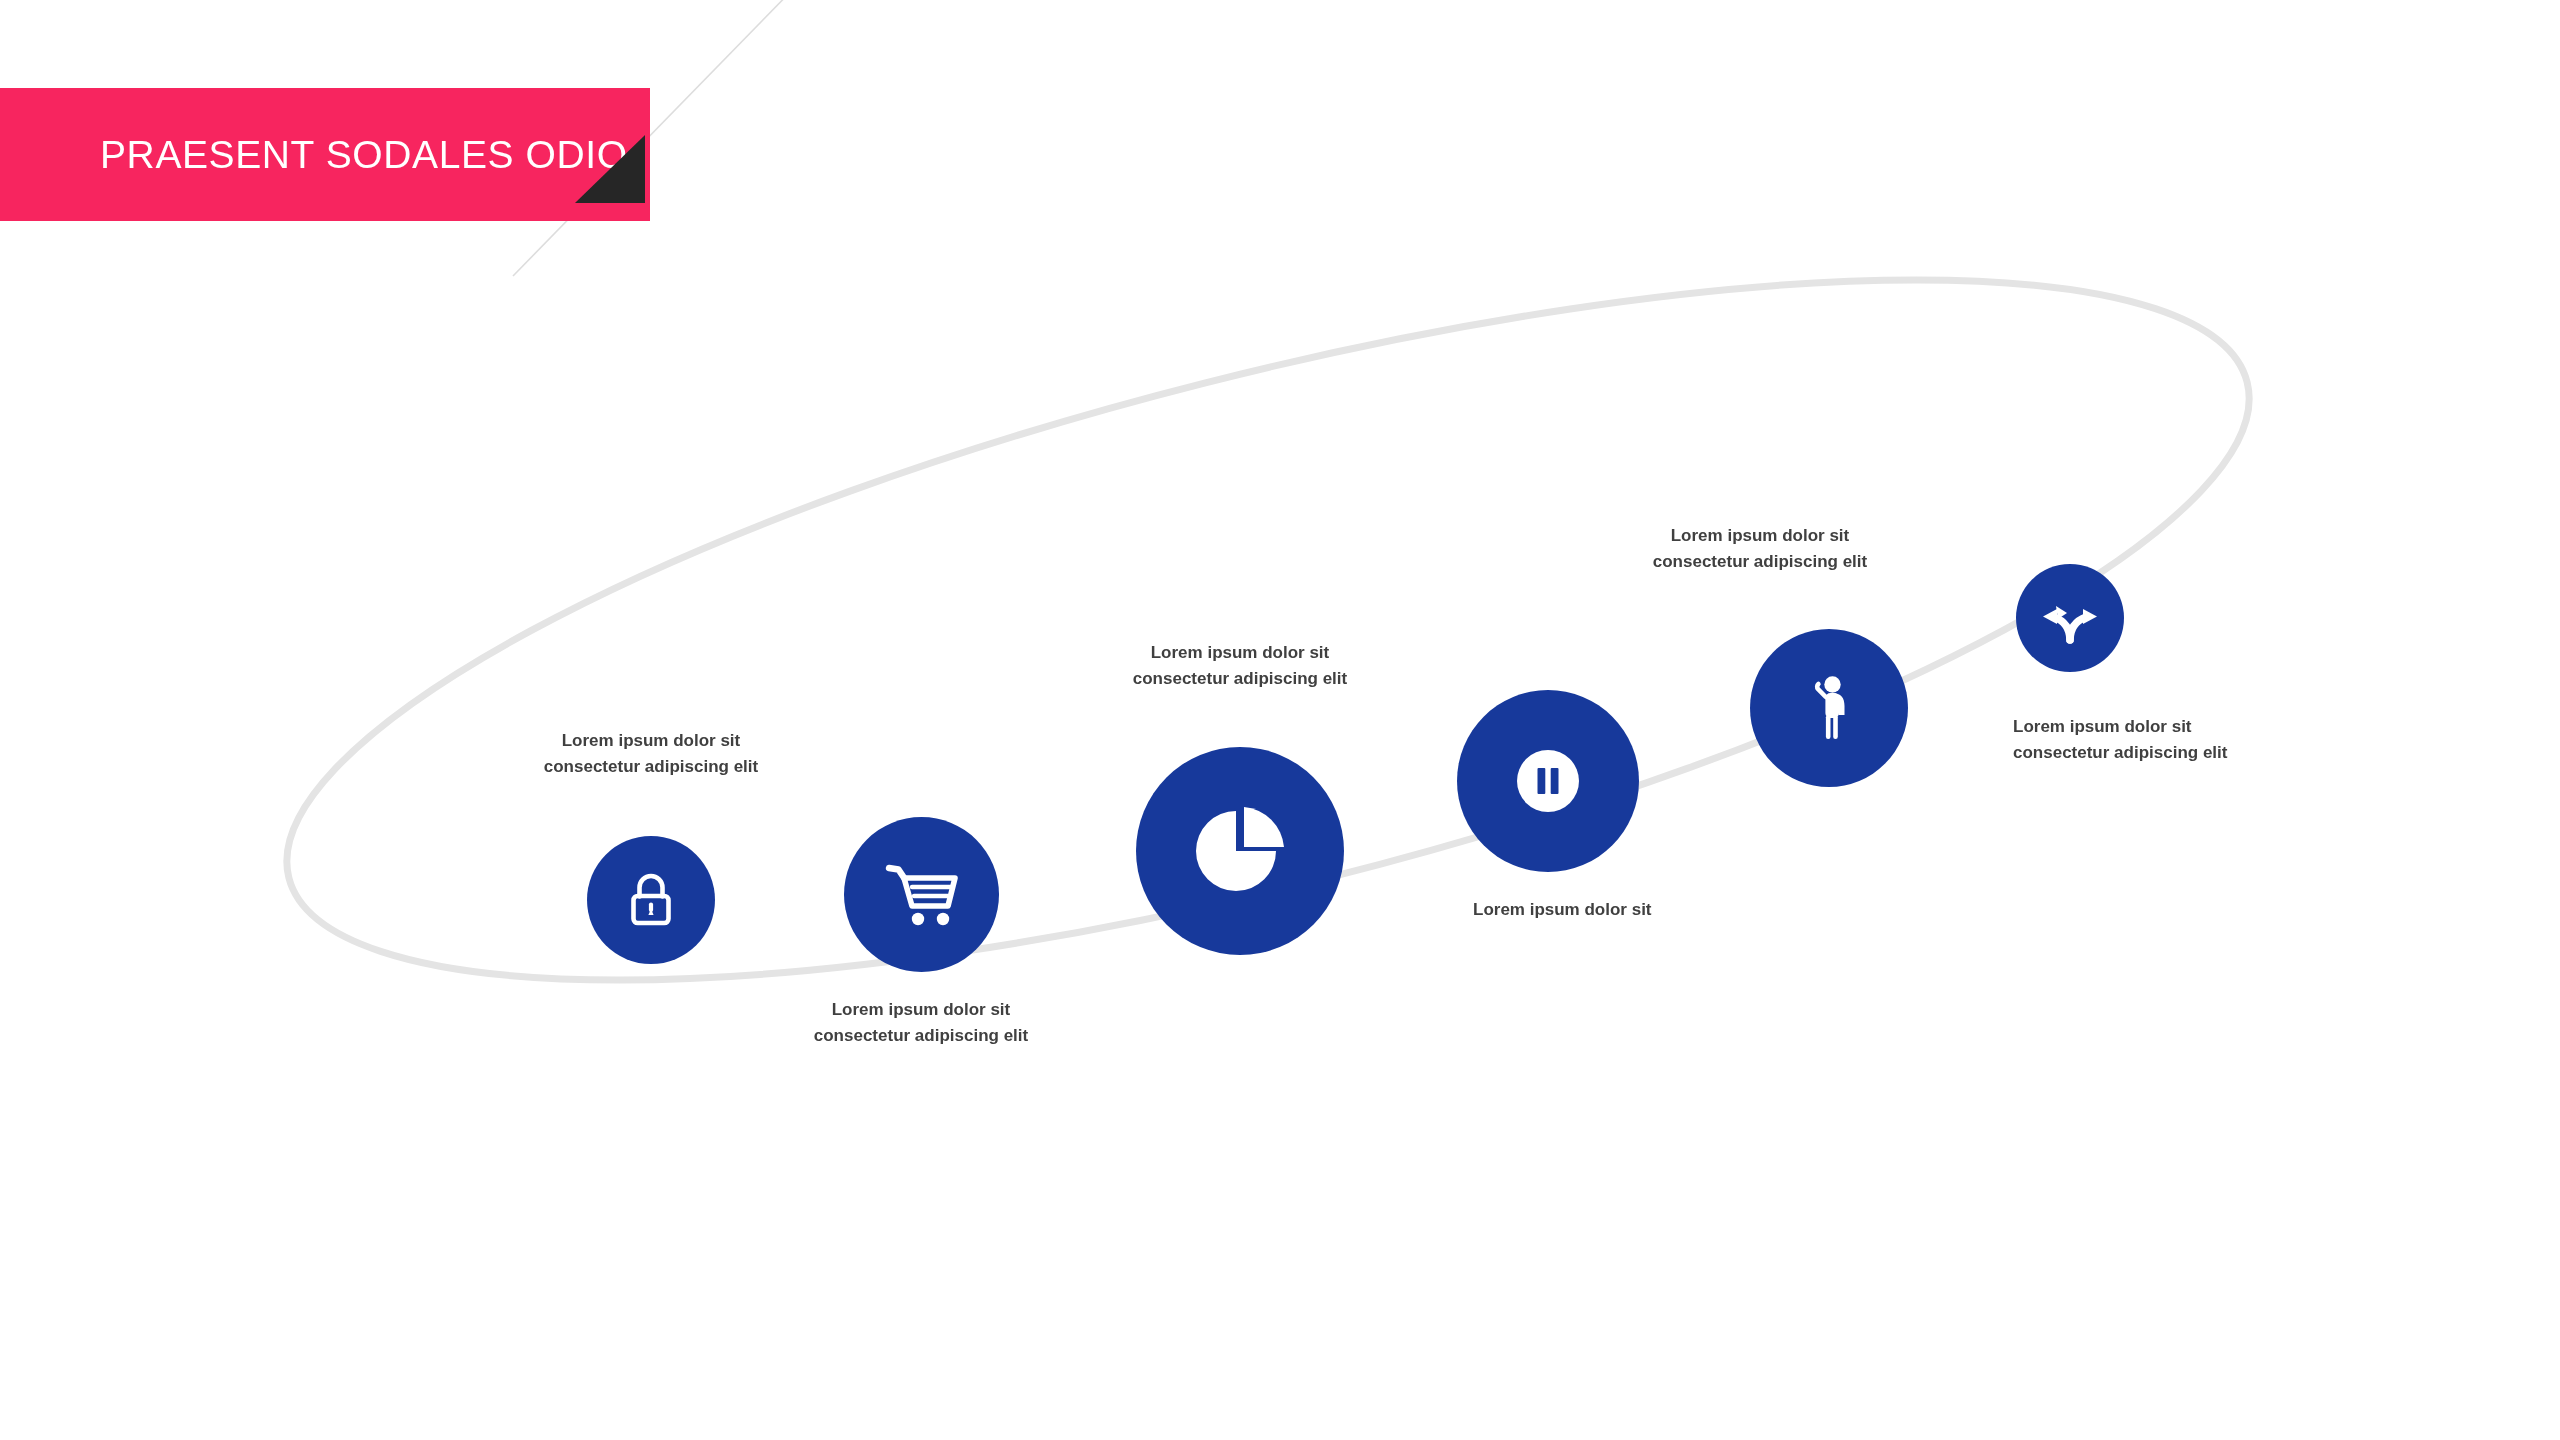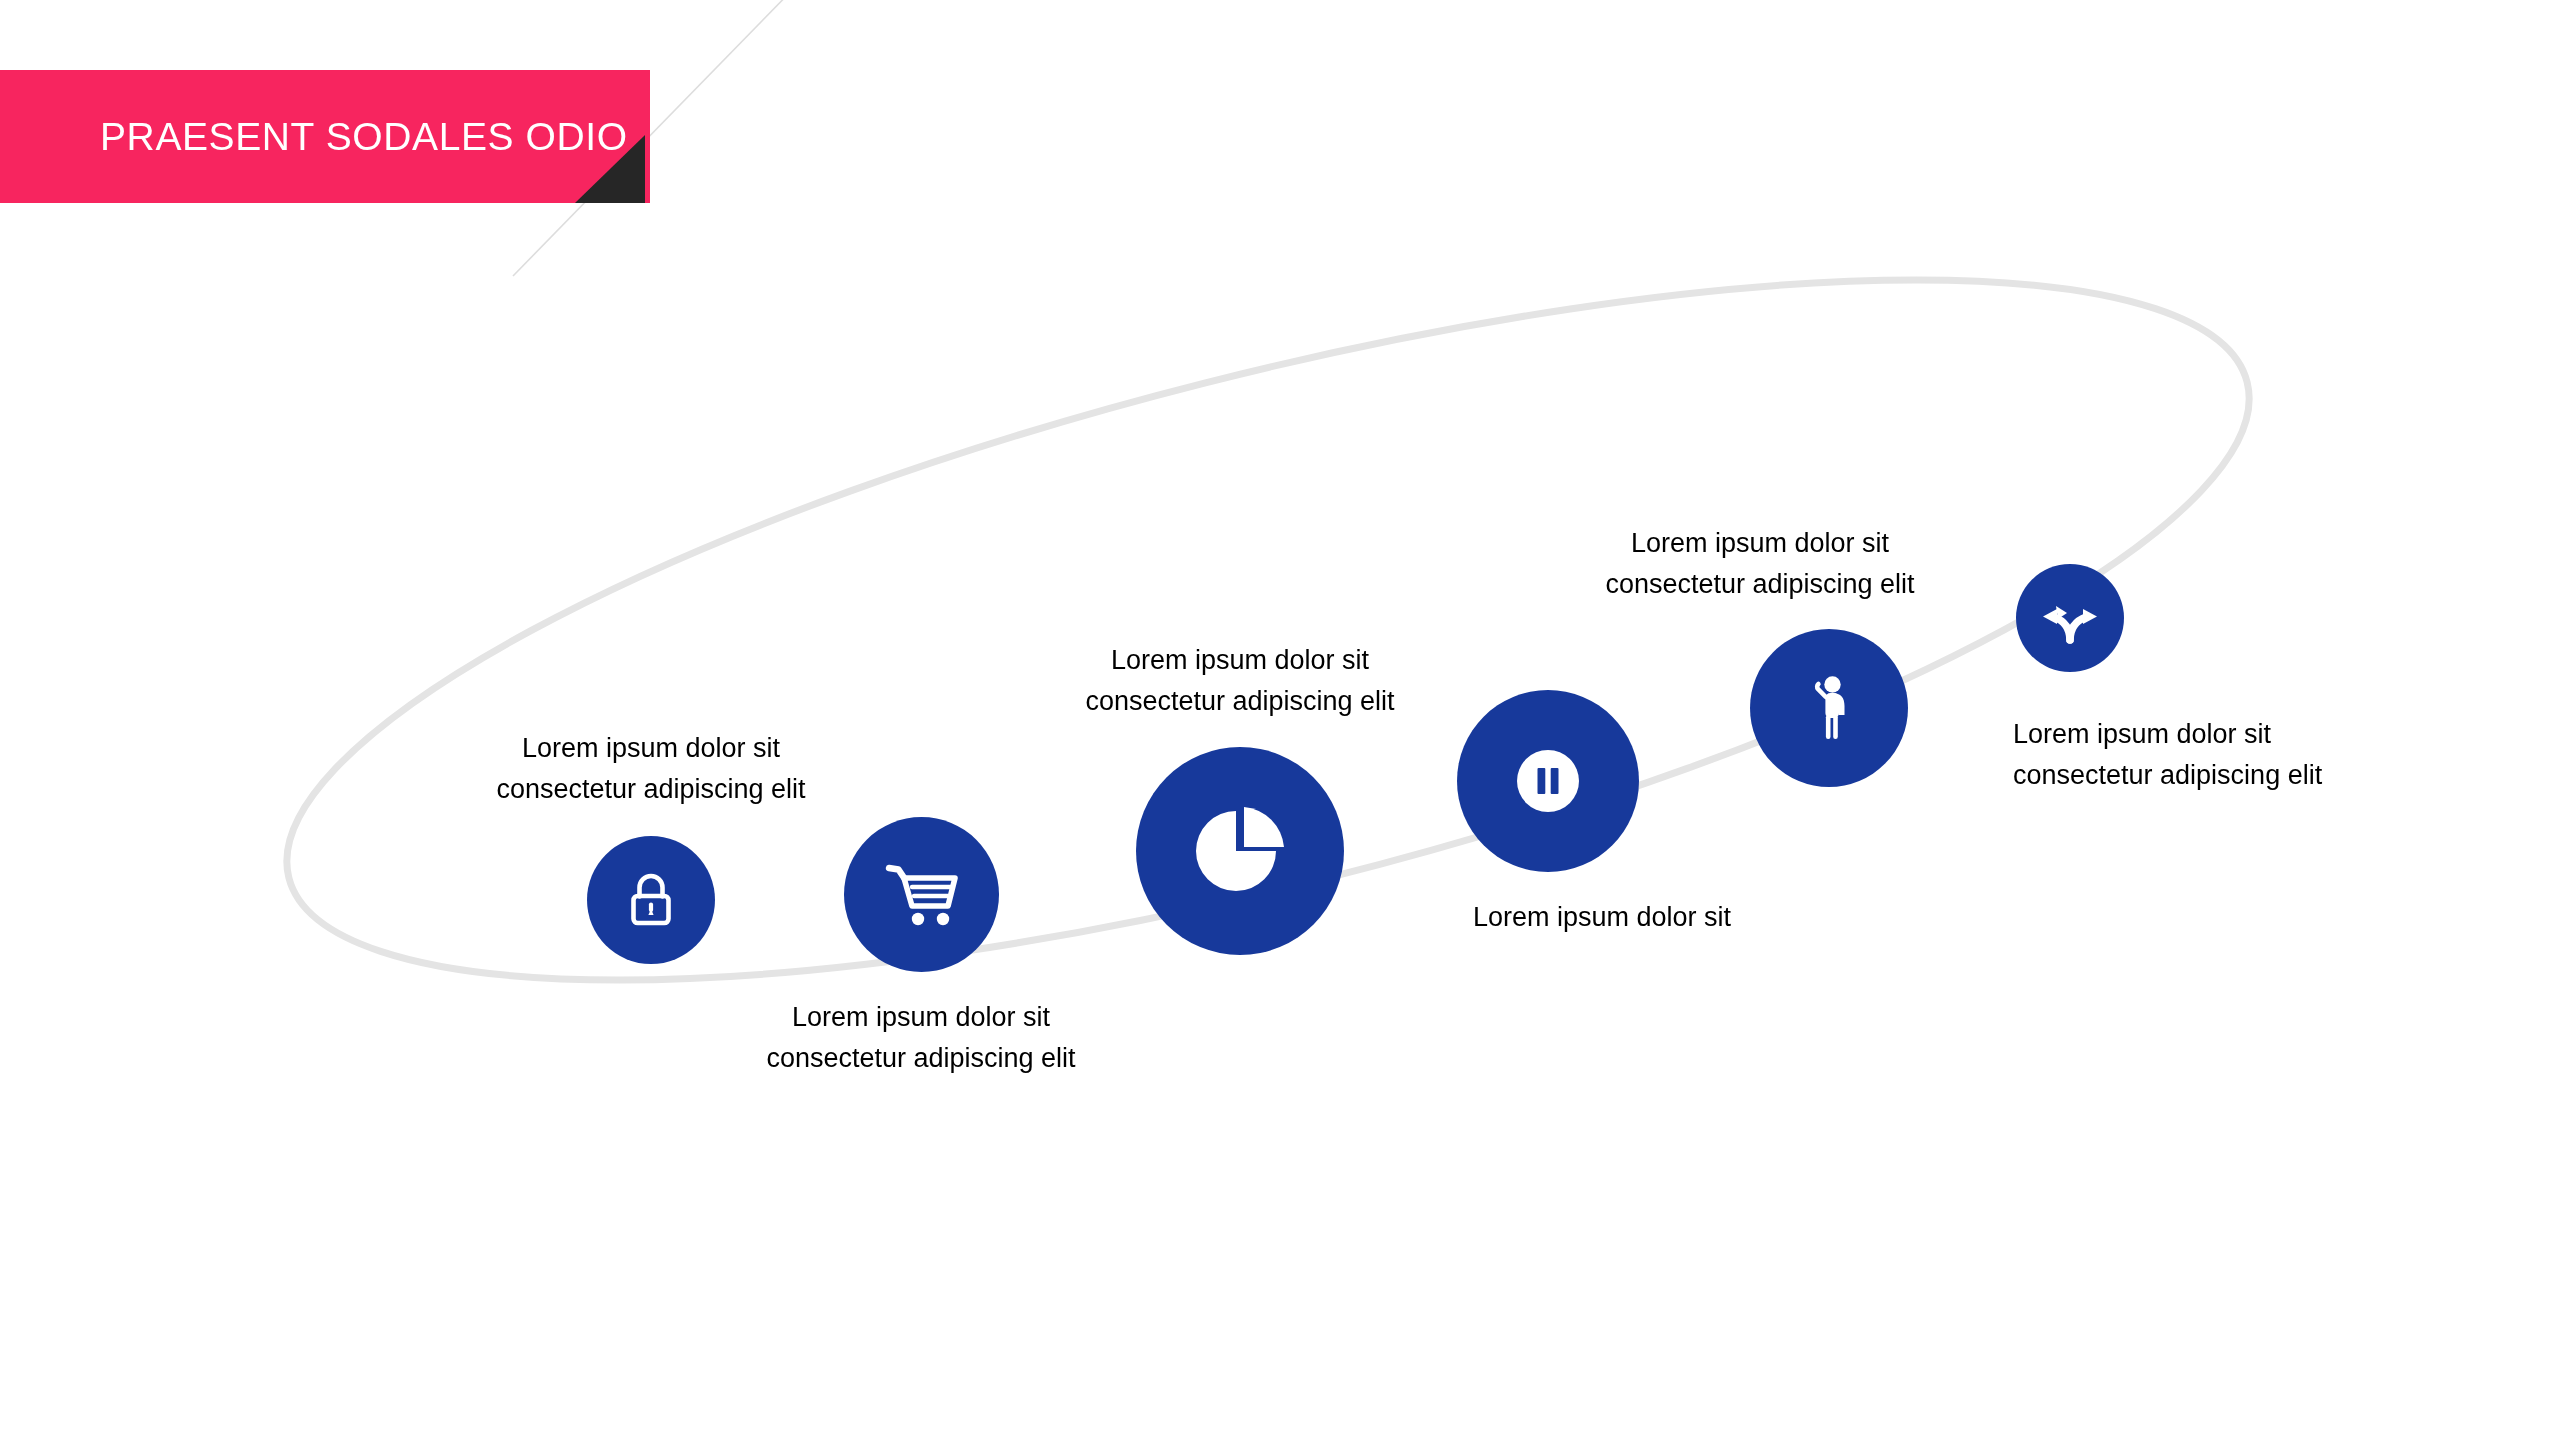--- a/index.html
+++ b/index.html
@@ -26,21 +26,21 @@
     left: 0; top: 0;
     width: 2560px;
     height: 1440px;
     pointer-events: none;
   }
 
   
   #title-banner {
     position: absolute;
     left: 0;
-    top: 70px;
+    top: 88px;
     width: 650px;
     height: 133px;
     background: #f7255f;
     display: flex;
     align-items: center;
     z-index: 6;
   }
   #title-text {
     color: #ffffff;
     font-size: 39px;
@@ -77,23 +77,23 @@
     z-index: 4;
     display: flex;
     align-items: center;
     justify-content: center;
   }
   .node svg { display: block; }
 
   
   .caption {
     position: absolute;
-    color: #000000;
-    font-size: 27px;
-    font-weight: 400;
+    color: #404040;
+    font-size: 17px;
+    font-weight: 700;
     line-height: 1.52;
     white-space: nowrap;
     z-index: 5;
   }
   .caption .l1, .caption .l2 { display: block; }
   .caption.ta-center { text-align: center; }
   .caption.ta-left   { text-align: left; }
 </style>
 </head>
 <body>

